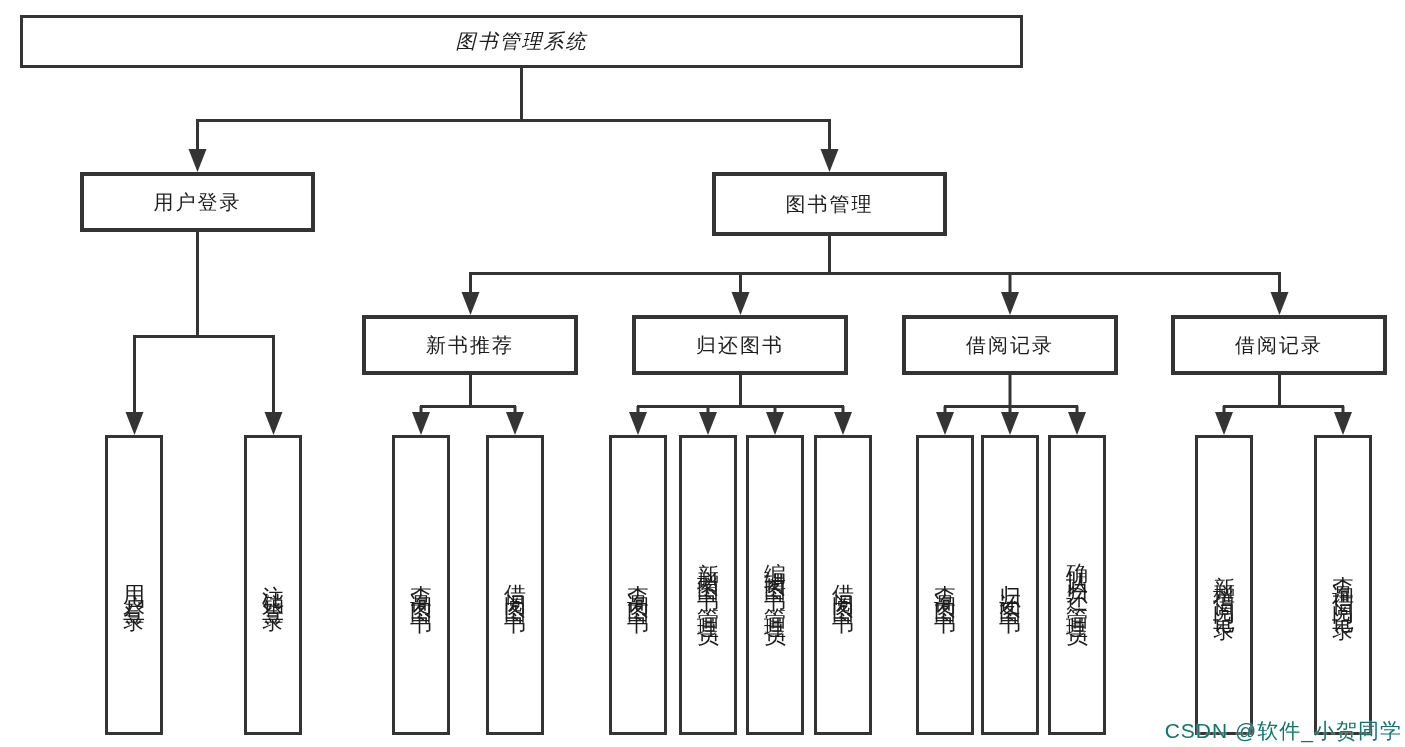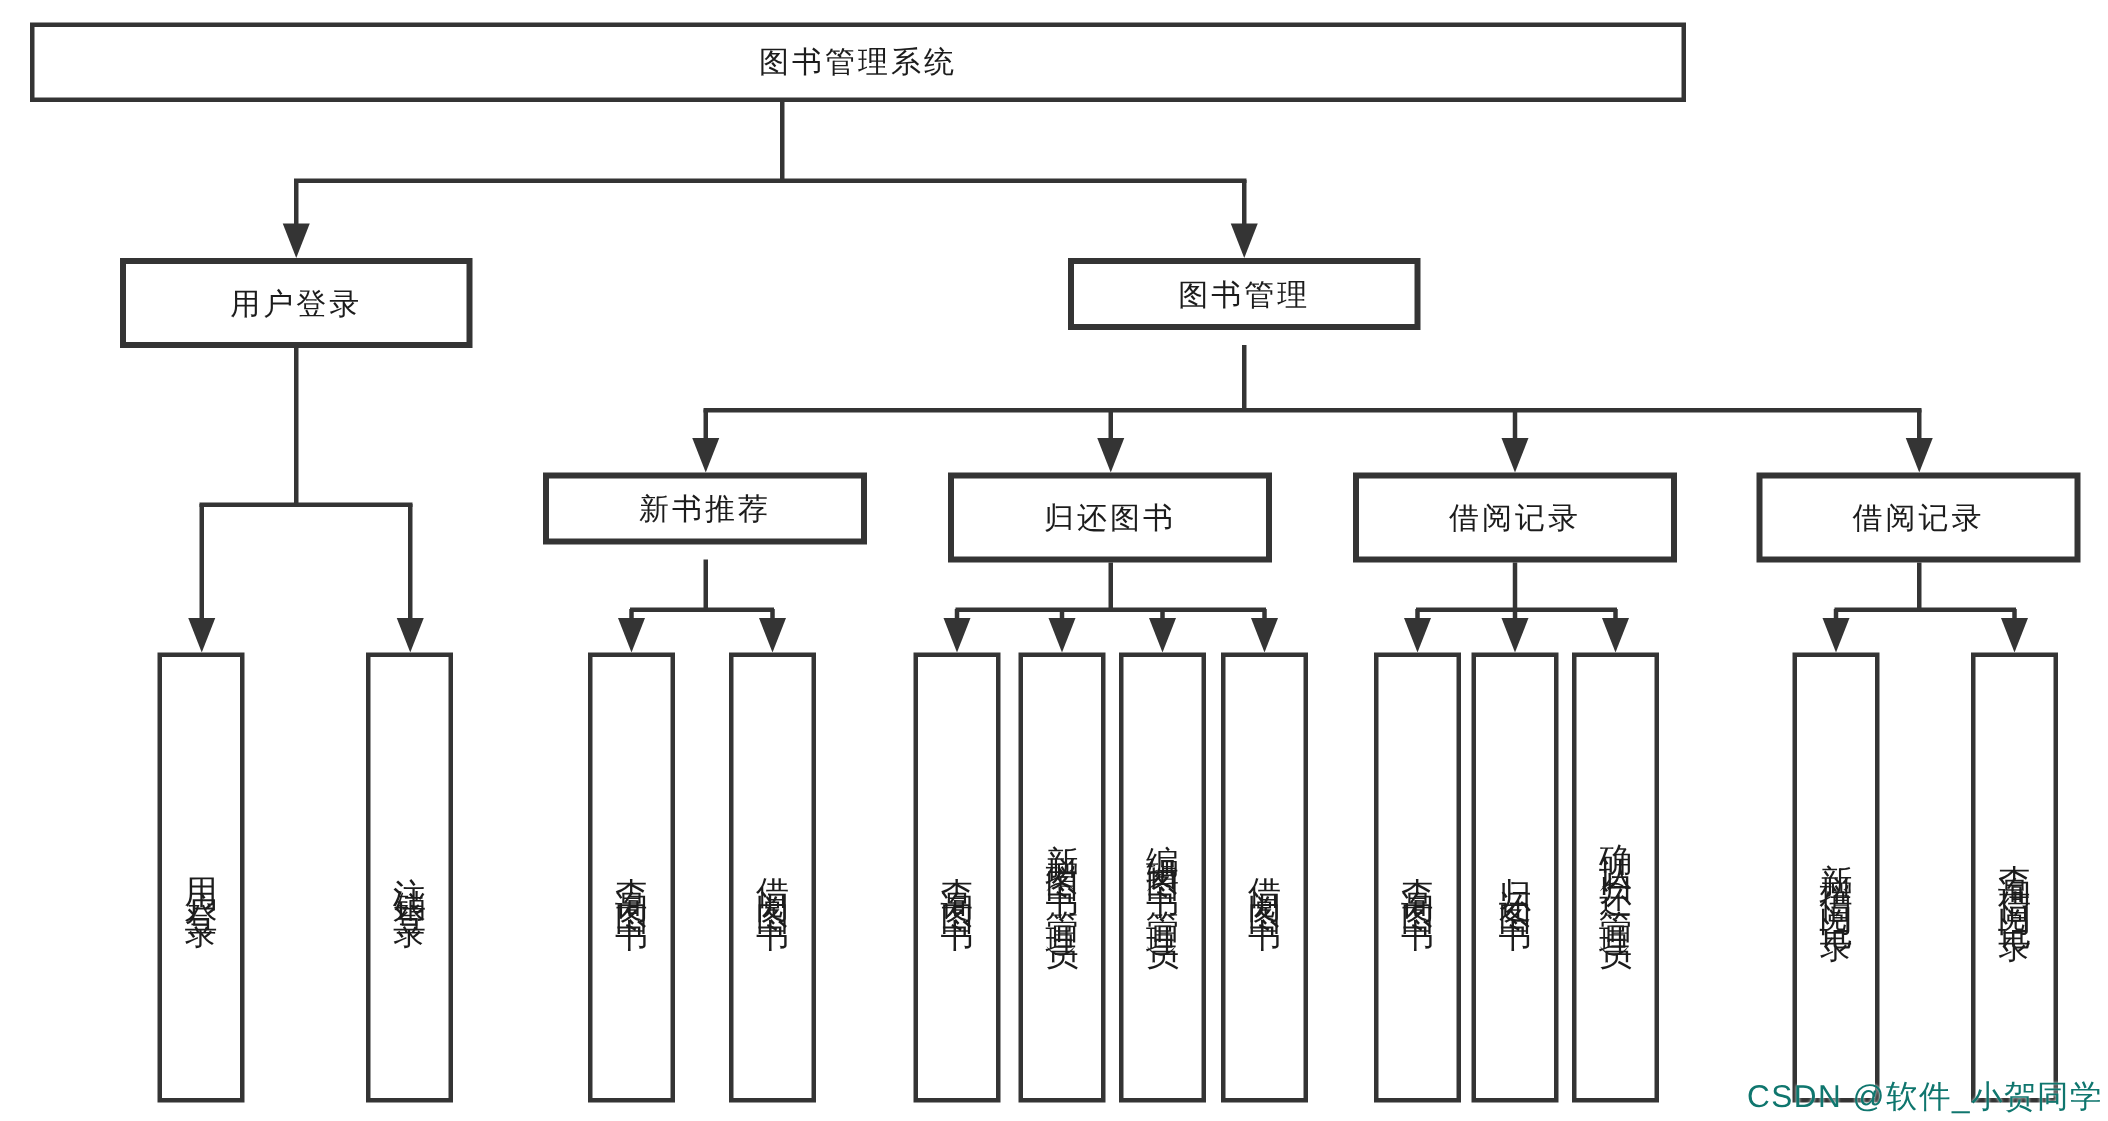--- a/index.html
+++ b/index.html
@@ -13,21 +13,21 @@
   }
   .connectors{position:absolute;left:0;top:0;width:1405px;height:747px;}
   .box{
     position:absolute;
     background:#ffffff;
     border:3px solid #343434;
     box-sizing:border-box;
     display:flex;align-items:center;justify-content:center;
     text-align:center;
   }
-  .lvl1{left:20px;top:15px;width:1104px;height:53px;}
+  .lvl1{left:20px;top:15px;width:1003px;height:53px;font-style:italic;}
   .lvl2,.lvl3{border-width:4px;}
   .hlabel{font-size:20px;letter-spacing:2px;white-space:nowrap;}
   .leaf{top:435px;width:58px;height:300px;}
   .vlabel{
     writing-mode:vertical-rl;
     text-orientation:mixed;
     font-size:22px;
     letter-spacing:9px;
     line-height:1;
     white-space:nowrap;
@@ -121,25 +121,25 @@
     </g>
   </svg>
 
   <div class="box lvl1">
     <span class="hlabel">图书管理系统</span>
   </div>
 
   <div class="box lvl2" style="left:80px;top:172px;width:235px;height:60px;">
     <span class="hlabel">用户登录</span>
   </div>
-  <div class="box lvl2" style="left:712px;top:172px;width:235px;height:48px;">
+  <div class="box lvl2" style="left:712px;top:172px;width:235px;height:64px;">
     <span class="hlabel">图书管理</span>
   </div>
 
-  <div class="box lvl3" style="left:362px;top:315px;width:216px;height:48px;">
+  <div class="box lvl3" style="left:362px;top:315px;width:216px;height:60px;">
     <span class="hlabel">新书推荐</span>
   </div>
   <div class="box lvl3" style="left:632px;top:315px;width:216px;height:60px;">
     <span class="hlabel">归还图书</span>
   </div>
   <div class="box lvl3" style="left:902px;top:315px;width:216px;height:60px;">
     <span class="hlabel">借阅记录</span>
   </div>
   <div class="box lvl3" style="left:1171px;top:315px;width:216px;height:60px;">
     <span class="hlabel">借阅记录</span>

